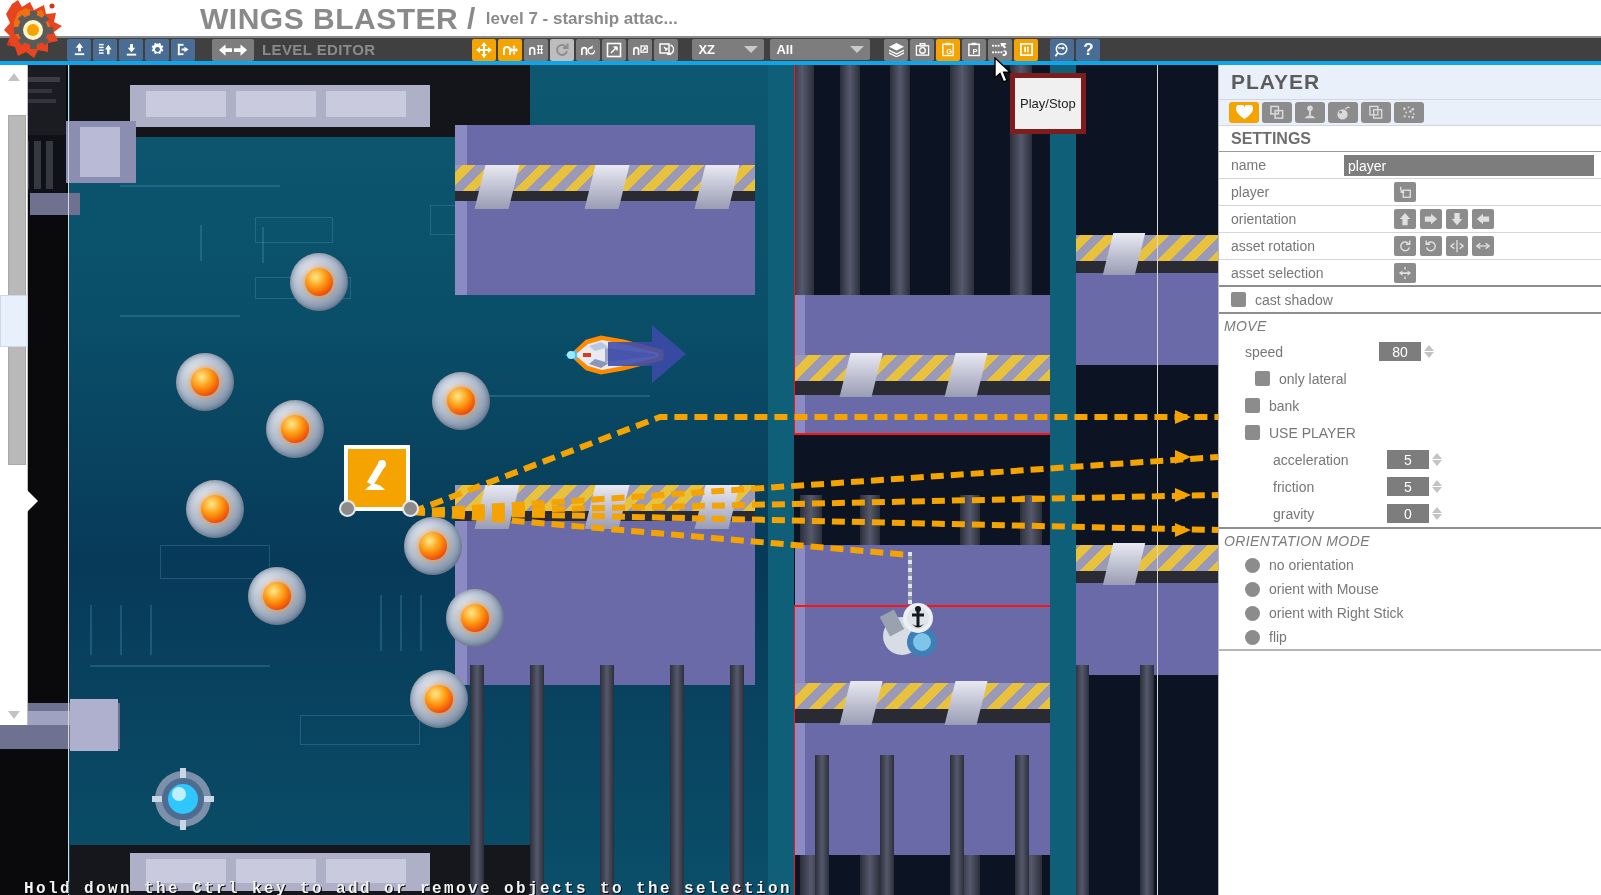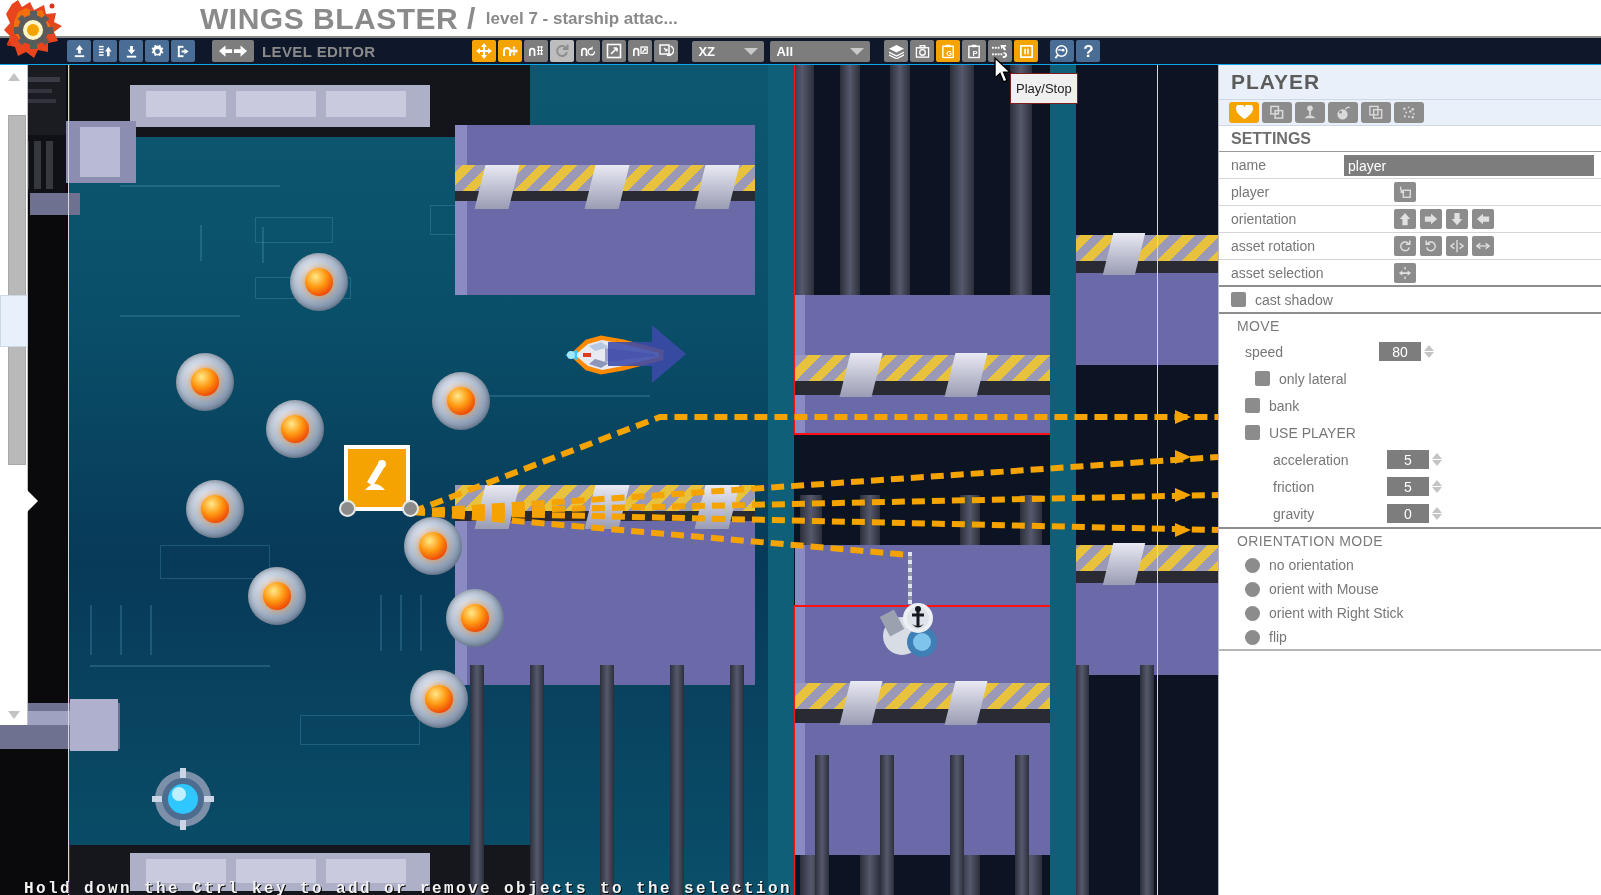--- a/index.html
+++ b/index.html
@@ -12,21 +12,21 @@
     background:#fff; border-bottom:2px solid #8c8c8c; }
   .logo { position:absolute; left:4px; top:0px; width:60px; height:62px; z-index:30; }
   .title-wrap { position:absolute; left:200px; top:0px; height:38px;
     display:flex; align-items:center; gap:10px; }
   .title-main { font-size:30px; font-weight:bold; color:#8a8a8a; letter-spacing:0.5px;
     font-family:"Liberation Sans", sans-serif; }
   .title-sub { font-size:17px; font-weight:bold; color:#8a8a8a; }
 
   
   .toolbar { position:absolute; left:0; top:38px; width:1601px; height:27px;
-    background:#0f172a; border-bottom:1px solid #0ea5e9; display:flex;
+    background:#404040; border-bottom:4px solid #0ea5e9; display:flex;
     align-items:center; z-index:25; }
   .tb-gap { width:66px; height:1px; }
   .btn { width:24px; height:22px; margin:0 1px; border-radius:2px;
     display:flex; align-items:center; justify-content:center;
     position:relative; cursor:pointer; flex:none; }
   .btn.blue { background:#4a6d96; }
   .btn.gray { background:#7d7d7d; }
   .btn.orange { background:#f5a300; }
   .btn.disabled { background:#bdbdbd; }
   .btn svg { display:block; }
@@ -42,21 +42,21 @@
     font-size:13px; font-weight:bold; display:flex; align-items:center;
     padding:0 6px; margin:0 3px; cursor:pointer; flex:none; position:relative; }
   .dd.w1 { width:72px; }
   .dd.w2 { width:100px; }
   .dd .cap { flex:1; }
   .dd .arw { width:0;height:0;border-left:7px solid transparent;
     border-right:7px solid transparent;border-top:7px solid #c9c9c9; }
 
   
   .tooltip { position:absolute; left:1010px; top:73px; background:#f0f0f0;
-    border:1px solid #7f1d1d; font-size:13px; color:#222; padding:7px 5px;
+    border:5px solid #7f1d1d; font-size:13px; color:#222; padding:18px 5px;
     z-index:60; white-space:nowrap; }
 
   
   .cursor { position:absolute; left:993px; top:57px; z-index:61; }
 
   
   .canvas { position:absolute; left:0; top:65px; width:1218px; height:830px;
     background:#05070c; overflow:hidden; }
   .bg-deep { position:absolute; inset:0; background:#06386b; }
   .bg-teal { position:absolute; left:68px; top:0; width:700px; height:830px;
@@ -161,21 +161,21 @@
   .nameinput { position:absolute; left:125px; top:3px; width:250px; height:21px;
     background:#7d7d7d; color:#fff; font-size:14px; border:none; outline:none;
     padding-left:4px; font-family:"Liberation Sans", sans-serif; }
   .iconrow { position:absolute; left:175px; display:flex; gap:4px; align-items:center; }
   .sqicon { width:22px; height:20px; background:#8c8c8c; border-radius:2px;
     display:flex; align-items:center; justify-content:center; cursor:pointer; }
   .chk { width:15px; height:15px; background:#8c8c8c; border-radius:2px;
     margin-right:9px; flex:none; cursor:pointer; }
   .radio { width:15px; height:15px; background:#8c8c8c; border-radius:50%;
     margin-right:9px; flex:none; cursor:pointer; }
-  .grouphdr { height:24px; display:flex; align-items:center; padding-left:18px; }
+  .grouphdr { height:24px; display:flex; align-items:center; padding-left:5px;font-style:italic; }
   .grouphdr span { font-size:14px; color:#7a7a7a; letter-spacing:.4px; }
   .numfield { position:absolute; left:170px; display:flex; align-items:center; }
   .numbox { width:42px; height:19px; background:#7d7d7d; color:#fff; font-size:14px;
     display:flex; align-items:center; justify-content:center; }
   .spin { display:flex; flex-direction:column; margin-left:3px; gap:1px; }
   .spin i { width:0;height:0;border-left:5px solid transparent;
     border-right:5px solid transparent; display:block; }
   .spin i.u { border-bottom:6px solid #c4c4c4; }
   .spin i.d { border-top:6px solid #c4c4c4; }
   .indent1 { padding-left:26px; }

